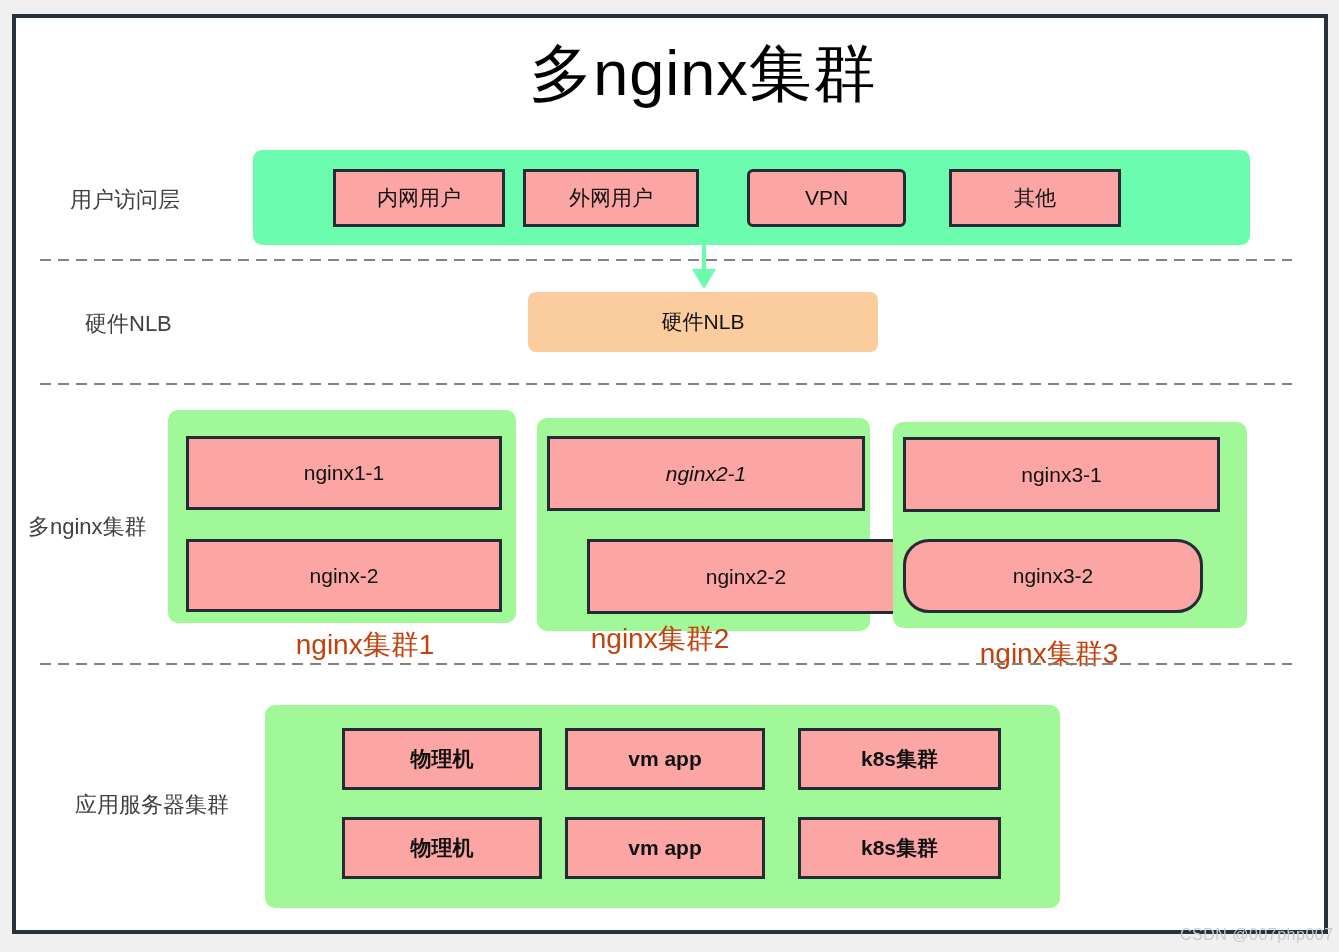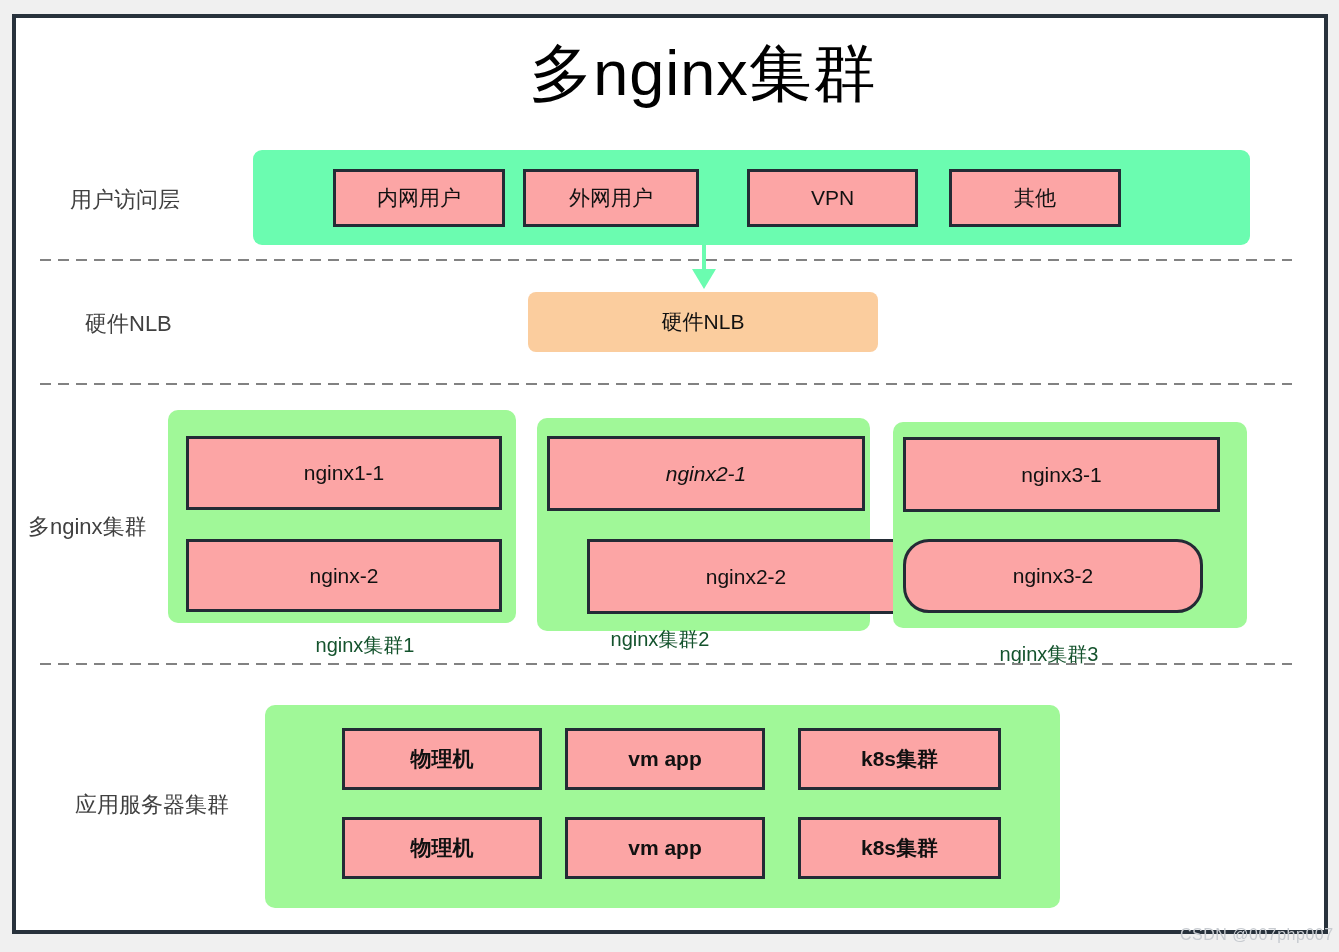--- a/index.html
+++ b/index.html
@@ -53,42 +53,42 @@
   }
   
   .nlb-box{
     left:528px;top:292px;width:350px;height:60px;
     background:#fbcd9e;border-radius:8px;
     display:flex;align-items:center;justify-content:center;
     font-size:21px;color:#111;
   }
   
   .cluster{background:#a0f898;border-radius:10px;}
-  .caption{font-size:20px;line-height:26px;text-align:center;width:220px;color:#14532d;white-space:nowrap;}
+  .caption{font-size:28px;line-height:26px;text-align:center;width:220px;color:#c2410c;white-space:nowrap;}
   
   .app-box{left:265px;top:705px;width:795px;height:203px;background:#a0f898;border-radius:10px;}
   .n-app{width:200px;height:62px;font-weight:bold;}
   
   .watermark{
     left:1180px;top:926px;width:152px;text-align:right;
     font-size:16px;color:#c7cbd0;letter-spacing:0.5px;z-index:5;white-space:nowrap;
   }
 </style>
 </head>
 <body>
 
 <div class="abs frame"></div>
 
 <div class="abs title">多nginx集群</div>
 
 <div class="abs layer-label" style="left:70px;top:187px;">用户访问层</div>
 <div class="abs band"></div>
 <div class="abs node n-acc" style="left:333px;width:172px;">内网用户</div>
 <div class="abs node n-acc" style="left:523px;width:176px;">外网用户</div>
-<div class="abs node n-acc" style="left:747px;width:171px;">VPN</div>
+<div class="abs node n-acc" style="left:747px;width:159px;border-radius:6px;">VPN</div>
 <div class="abs node n-acc" style="left:949px;width:172px;">其他</div>
 
 <div class="abs divider" style="top:259px;"></div>
 
 <div class="abs arrow-line"></div>
 <div class="abs arrow-head"></div>
 
 <div class="abs layer-label" style="left:85px;top:311px;">硬件NLB</div>
 <div class="abs nlb-box">硬件NLB</div>
 

